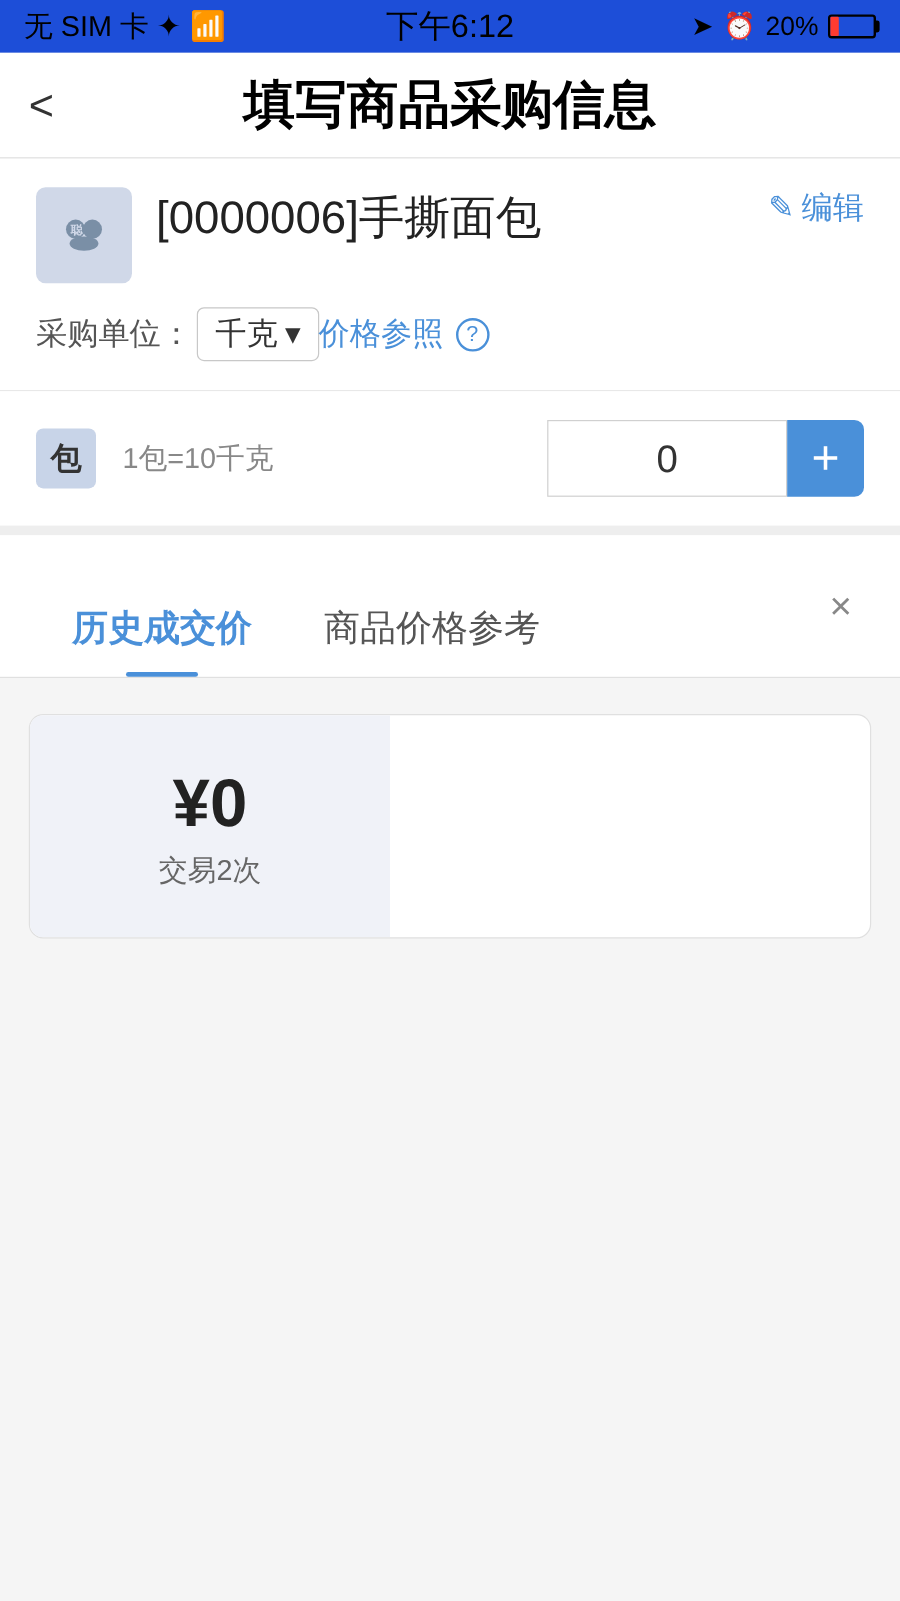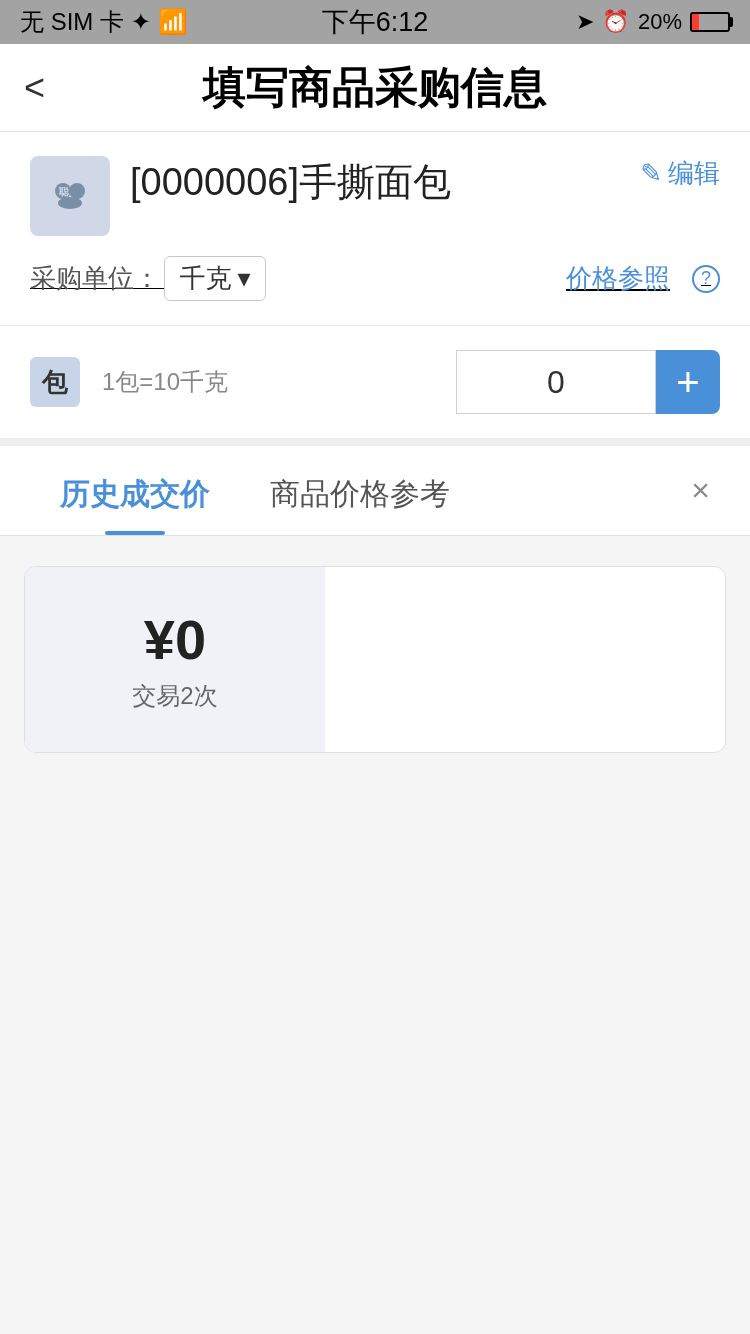--- a/index.html
+++ b/index.html
@@ -9,21 +9,21 @@
       min-height: 1334px;
       font-family: -apple-system, "PingFang SC", "Helvetica Neue", sans-serif;
       background: #f5f5f5;
       overflow-x: hidden;
     }
 
     
     .status-bar {
       width: 750px;
       height: 44px;
-      background: #a3a3a3;
+      background: #1d4ed8;
       display: flex;
       align-items: center;
       justify-content: space-between;
       padding: 0 20px;
       gap: 20px;
     }
     .status-left {
       font-size: 24px;
       font-weight: 500;
       color: #000;
@@ -138,23 +138,21 @@
       font-size: 26px;
       display: flex;
       align-items: center;
       gap: 6px;
       cursor: pointer;
       white-space: nowrap;
     }
     .product-unit-row {
       display: flex;
       align-items: center;
-      justify-content: space-between;
       margin-top: 10px;
-      text-decoration: underline;
     }
     .unit-label {
       font-size: 26px;
       color: #555;
     }
     .unit-dropdown {
       display: inline-flex;
       align-items: center;
       border: 1px solid #c8c8c8;
       border-radius: 6px;
@@ -163,21 +161,21 @@
       color: #333;
       gap: 6px;
       background: #fff;
       cursor: pointer;
     }
     .price-ref {
       color: #4a90d9;
       font-size: 26px;
       display: flex;
       align-items: center;
-      gap: 22px;
+      gap: 10px;
       cursor: pointer;
     }
 
     
     .quantity-section {
       background: #fff;
       padding: 24px 30px;
       display: flex;
       align-items: center;
       justify-content: space-between;
@@ -249,20 +247,21 @@
     .tabs {
       display: flex;
       gap: 0;
     }
     .tab-item {
       padding: 28px 30px 20px;
       font-size: 30px;
       color: #555;
       cursor: pointer;
       position: relative;
+      margin-top: 29px;
     }
     .tab-item.active {
       color: #4a90d9;
       font-weight: 600;
     }
     .tab-item.active::after {
       content: '';
       position: absolute;
       bottom: 0;
       left: 50%;

